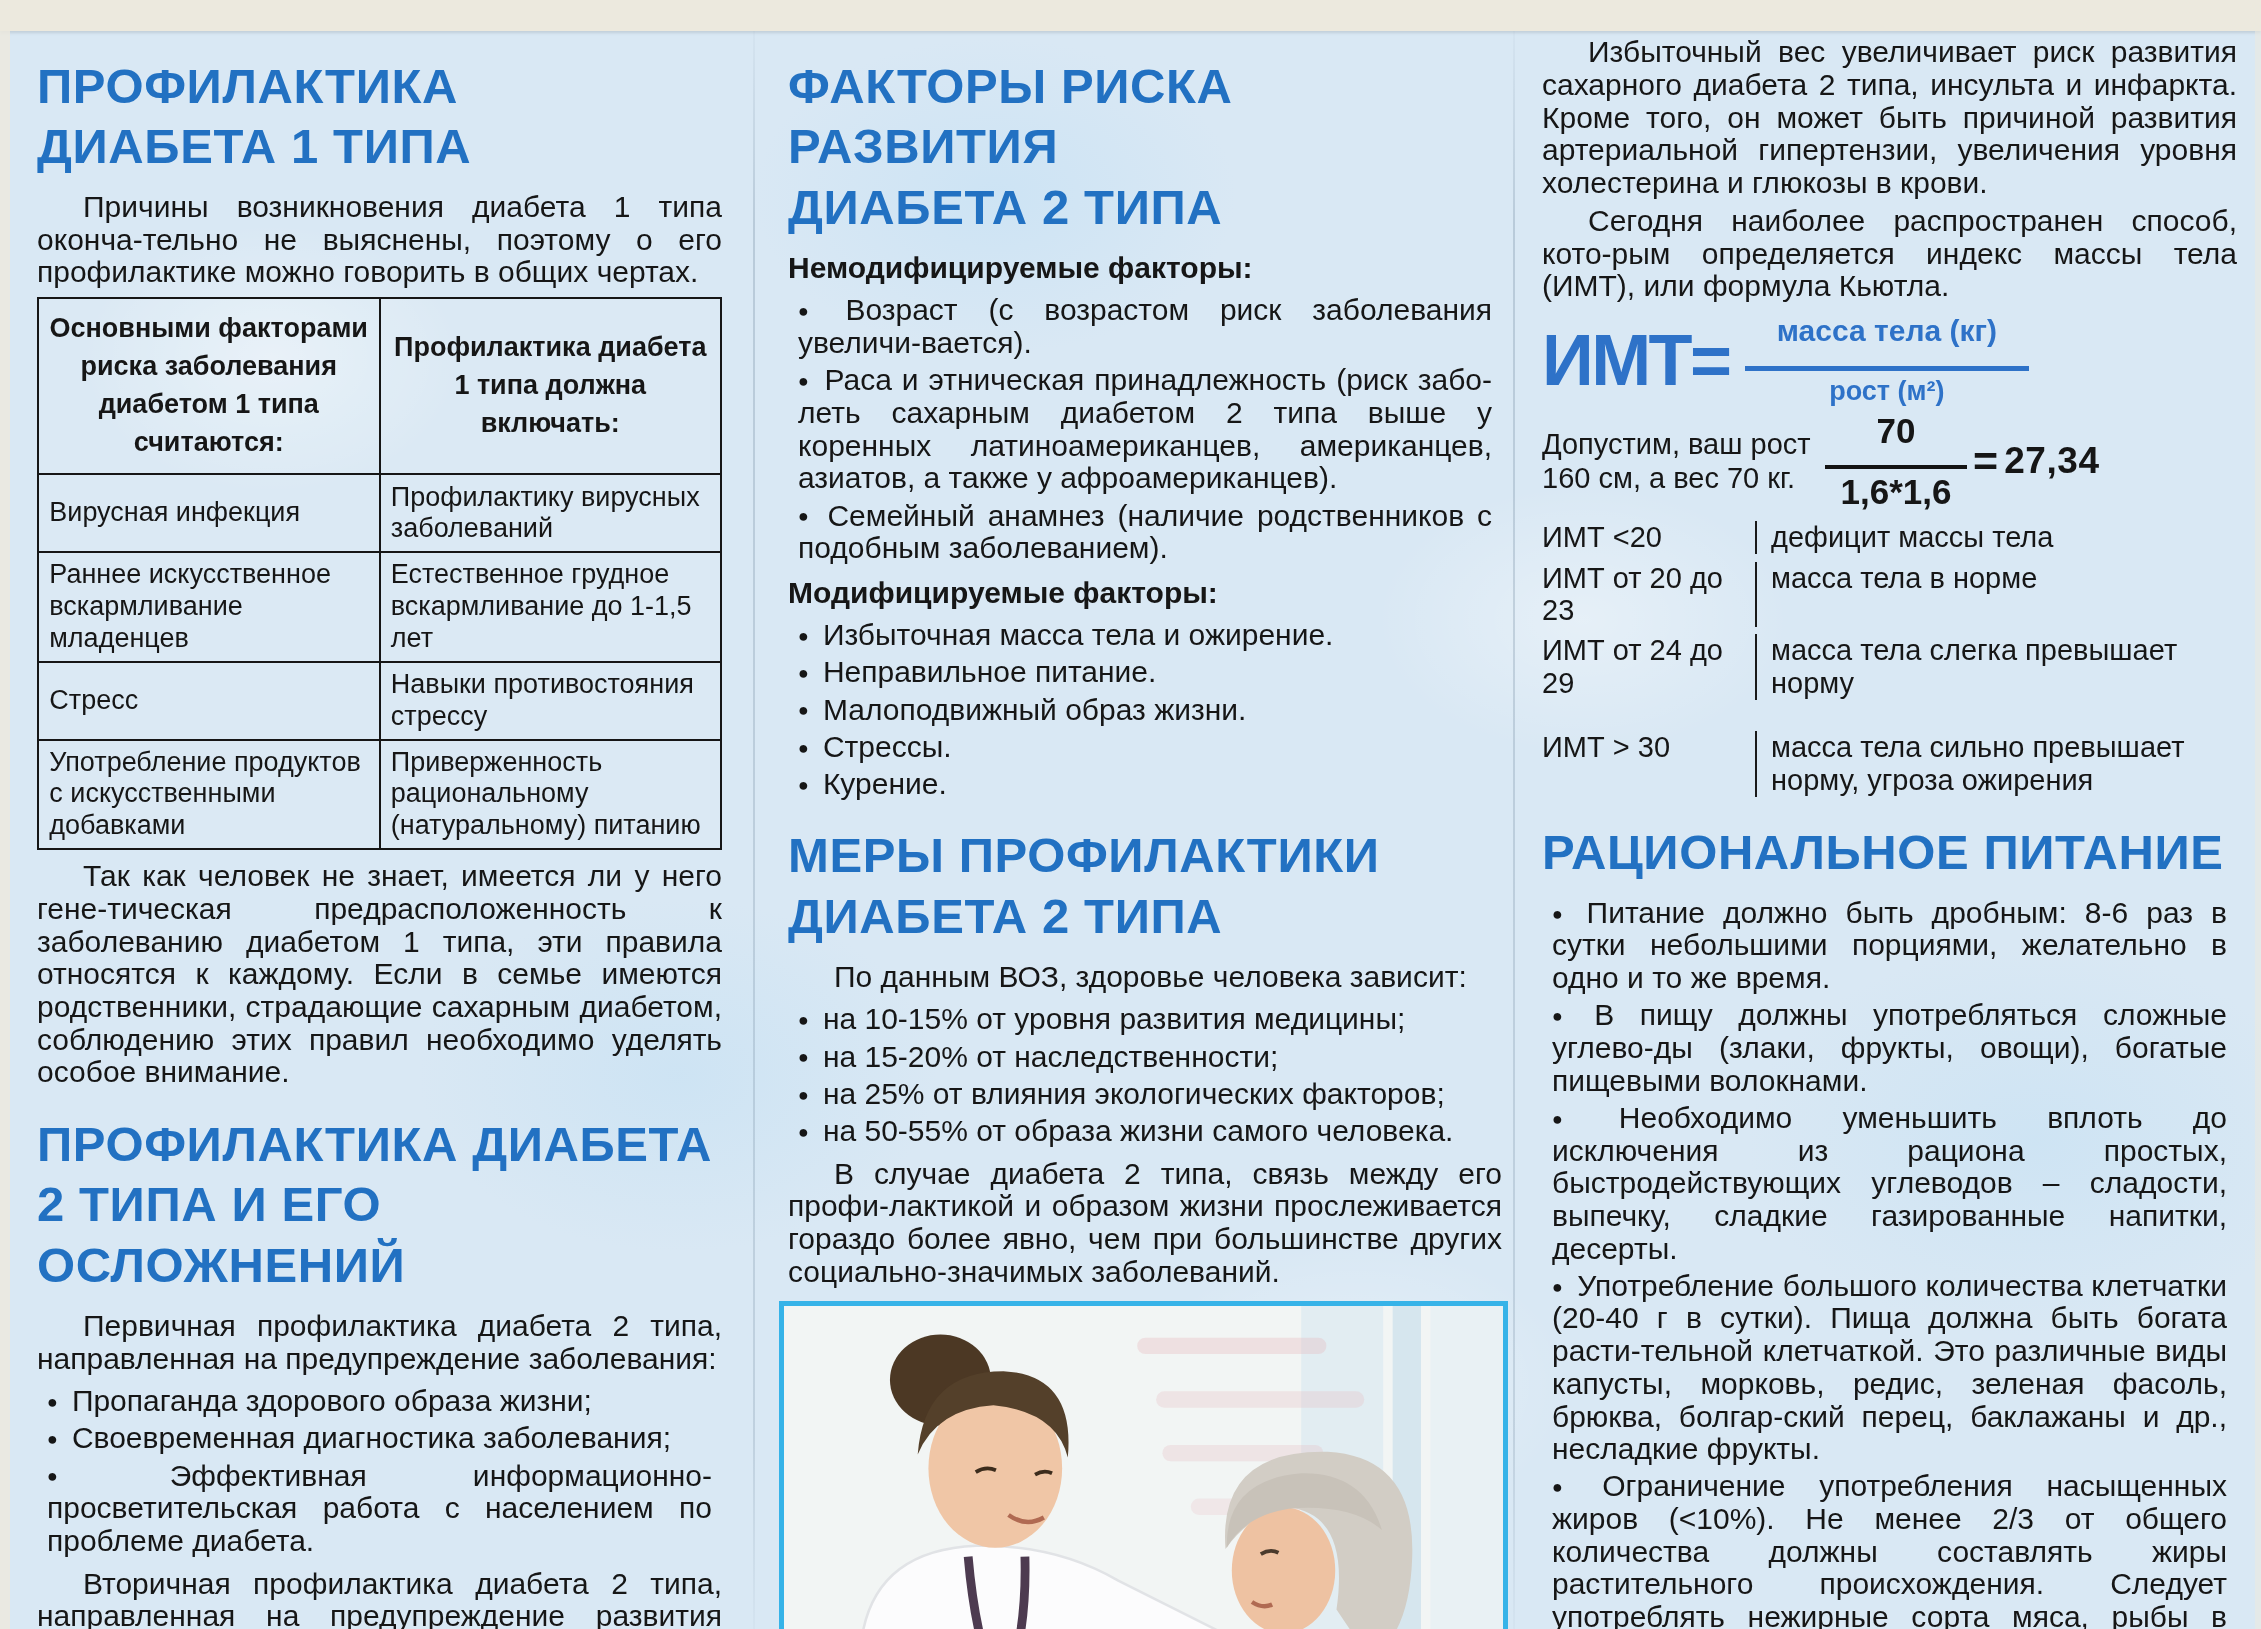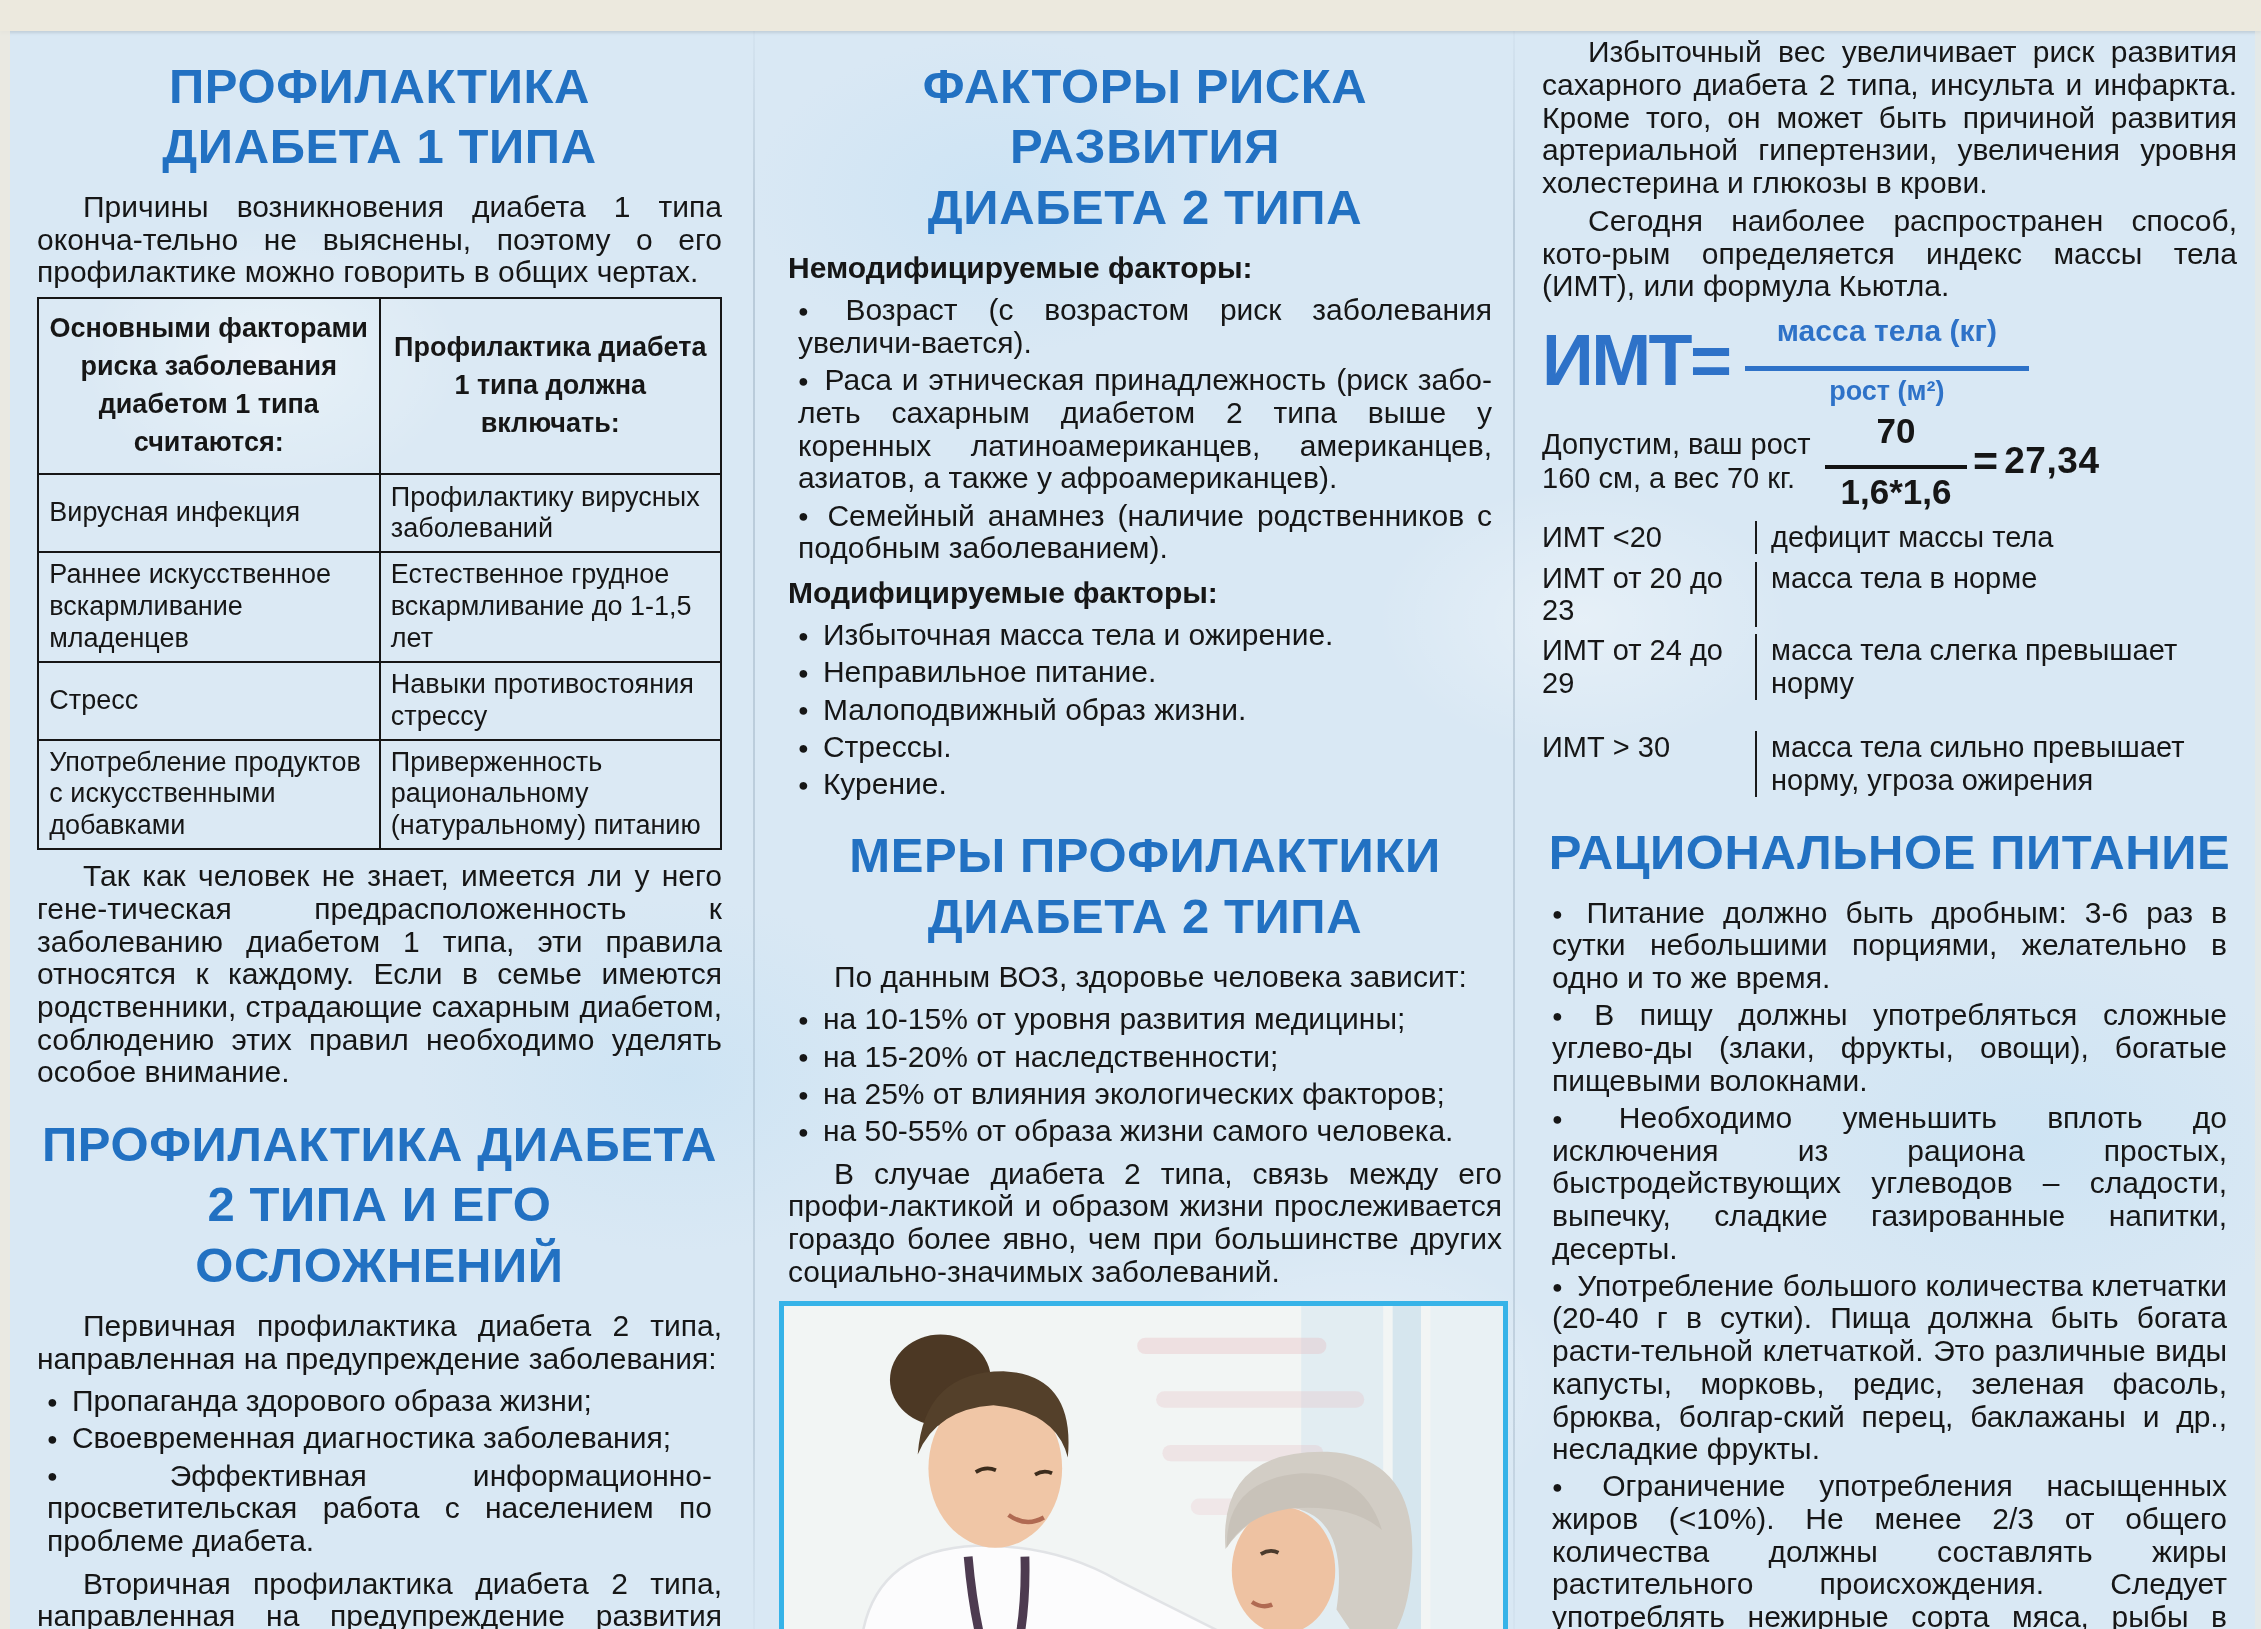--- a/index.html
+++ b/index.html
@@ -29,21 +29,21 @@
   .fold{position:absolute;top:31px;bottom:0;width:1.9px;
     background:linear-gradient(to bottom, rgba(130,150,170,.05), rgba(125,148,168,.35) 12%, rgba(125,148,168,.28) 88%, rgba(130,150,170,.05));}
   .fold.f1{left:753px;} .fold.f2{left:1513px;}
 
   .col{position:absolute;top:31px;}
   .col1{left:37px;width:685px;}
   .col2{left:788px;width:714px;}
   .col3{left:1542px;width:695px;}
 
   .h-big{font-size:49px;line-height:1.24;font-weight:700;color:var(--heading);
-    text-align:center;letter-spacing:0.6px;margin:24.5px 0 14px;}
+    text-align:left;letter-spacing:0.6px;margin:24.5px 0 14px;}
   .h-big .line{display:block;}
   .body{font-size:30px;line-height:1.09;}
   p.body{margin:5.2px 0;}
   .just{text-align:justify;}
   .ind{text-indent:46px;}
   .subhead{font-weight:700;font-size:30px;margin:11.6px 0 5.2px;}
 
   ul.bul{list-style:none;margin:10px;padding:0;}
   ul.bul li{font-size:30px;line-height:1.09;text-align:justify;margin:4.5px 0;}
   ul.bul li::before{content:"●";font-size:18px;position:relative;top:-3.2px;margin-right:14px;}
@@ -278,21 +278,21 @@
       <div class="bmi-row gap">
         <span class="bmi-range">ИМТ &gt; 30</span>
         <span class="bmi-desc">масса тела сильно превышает норму, угроза ожирения</span>
       </div>
     </div>
 
     <h2 class="h-big">
       <span class="line">РАЦИОНАЛЬНОЕ ПИТАНИЕ</span>
     </h2>
     <ul class="bul">
-      <li>Питание должно быть дробным: 3-6 раз в сутки небольшими порциями, желательно в одно и то же время.</li>
+      <li>Питание должно быть дробным: 8-6 раз в сутки небольшими порциями, желательно в одно и то же время.</li>
       <li>В пищу должны употребляться сложные углево-ды (злаки, фрукты, овощи), богатые пищевыми волокнами.</li>
       <li>Необходимо уменьшить вплоть до исключения из рациона простых, быстродействующих углеводов – сладости, выпечку, сладкие газированные напитки, десерты.</li>
       <li>Употребление большого количества клетчатки (20-40 г в сутки). Пища должна быть богата расти-тельной клетчаткой. Это различные виды капусты, морковь, редис, зеленая фасоль, брюква, болгар-ский перец, баклажаны и др., несладкие фрукты.</li>
       <li>Ограничение употребления насыщенных жиров (&lt;10%). Не менее 2/3 от общего количества должны составлять жиры растительного происхождения. Следует употреблять нежирные сорта мяса, рыбы в отварном, запеченном и тушеном виде, но не жареном.</li>
 
     </ul>
   </section>
 </div>
 
 

